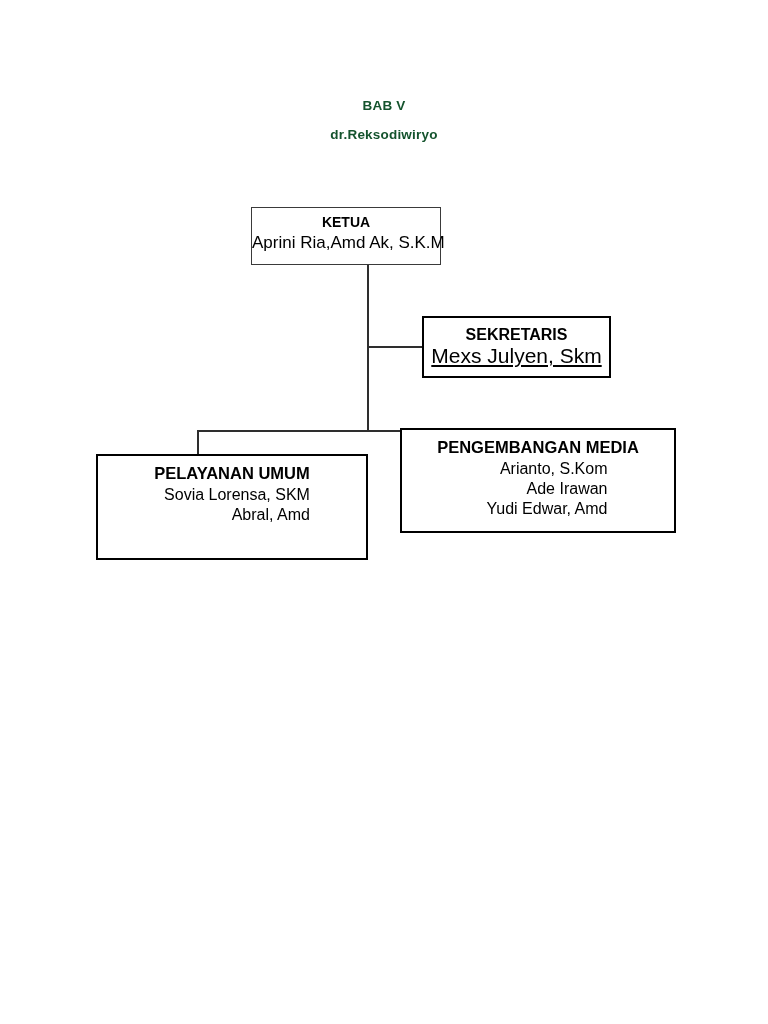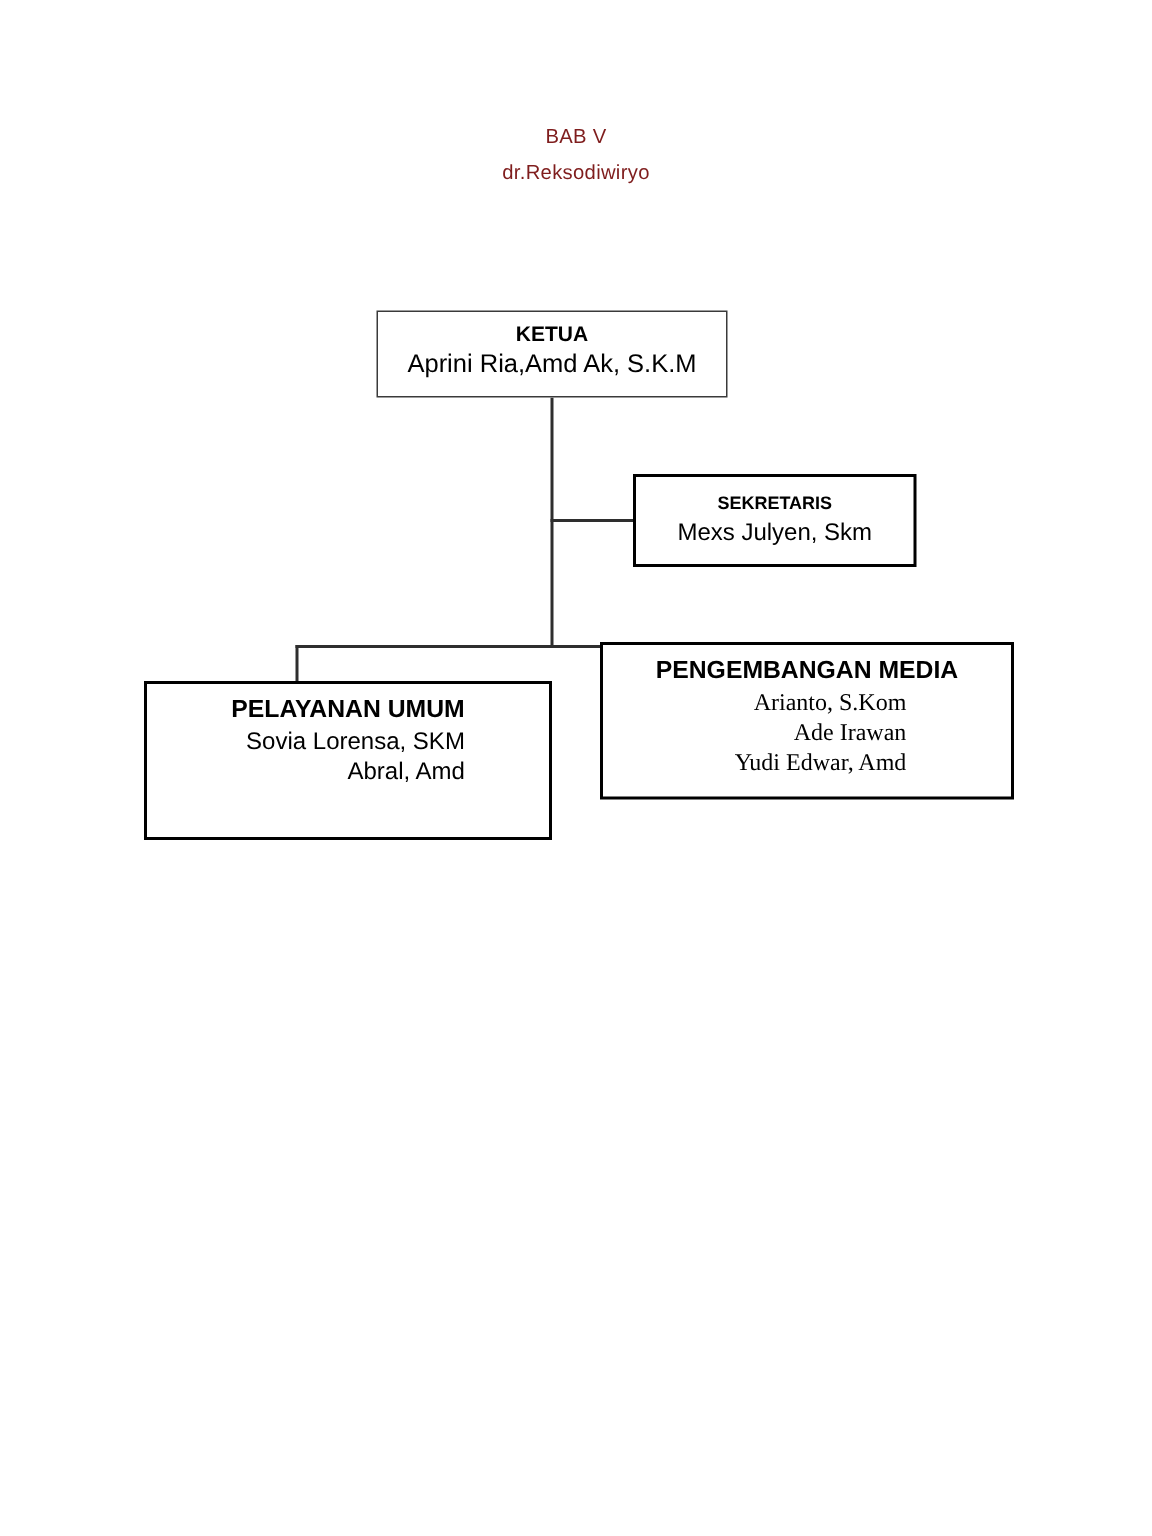--- a/index.html
+++ b/index.html
@@ -26,24 +26,25 @@
 
   
   .doc-heading {
     position: absolute;
     left: 0;
     top: 84px;
     width: 768px;
     text-align: center;
   }
   .heading-line {
-    font-weight: normal;
-    color: #7f1d1d;
+    font-weight: bold;
+    color: #14532d;
     letter-spacing: 0.2px;
     line-height: 1.0;
+    margin-top: 15px;
   }
   .heading-line.l1 { font-size: 13.5px; margin-bottom: 10px; }
   .heading-line.l2 { font-size: 14px;   margin-bottom: 10px; }
   .heading-line.l3 { font-size: 13.5px; }
 
   
   .org-chart {
     position: absolute;
     left: 0;
     top: 0;
@@ -65,39 +66,39 @@
   }
   .node-sub {
     color: #000000;
     white-space: nowrap;
   }
 
   
   #node-ketua {
     left: 251px;
     top: 207px;
-    width: 234px;
+    width: 190px;
     height: 58px;
     border: 1.6px solid #3a3a3a;
     padding-top: 6px;
   }
   #node-ketua .node-title { font-size: 14px; line-height: 17px; }
   #node-ketua .node-sub   { font-size: 17px; line-height: 23px; }
 
   
   #node-sekretaris {
     left: 422px;
     top: 316px;
     width: 189px;
     height: 62px;
     border: 2px solid #000000;
     padding-top: 7px;
   }
-  #node-sekretaris .node-title { font-size: 12px; line-height: 20px; }
-  #node-sekretaris .node-sub   { font-size: 16px; line-height: 22px; }
+  #node-sekretaris .node-title { font-size: 16px; line-height: 20px; }
+  #node-sekretaris .node-sub   { font-size: 21px; line-height: 22px; text-decoration: underline; }
 
   
   .node-wide {
     border: 2px solid #000000;
     padding-top: 7px;
   }
   #node-pelayanan {
     left: 96px;
     top: 454px;
     width: 272px;
@@ -109,21 +110,21 @@
     width: 276px;
     height: 105px;
   }
   .node-wide .node-title { font-size: 16.5px; line-height: 21px; }
   .names {
     margin-top: 1px;
     text-align: right;
     display: inline-block;
   }
   #node-pelayanan .names { margin-left: 10px; }
-  #node-pengembangan .names { margin-left: 18px; font-family: Liberation Serif, serif; }
+  #node-pengembangan .names { margin-left: 18px; }
   .names .node-sub { font-size: 16px; line-height: 20px; display: block; }
 
   
   .conn {
     position: absolute;
     background: #2e2e2e;
     z-index: 1;
   }
   .conn-v { width: 1.6px; }
   .conn-h { height: 1.6px; }

